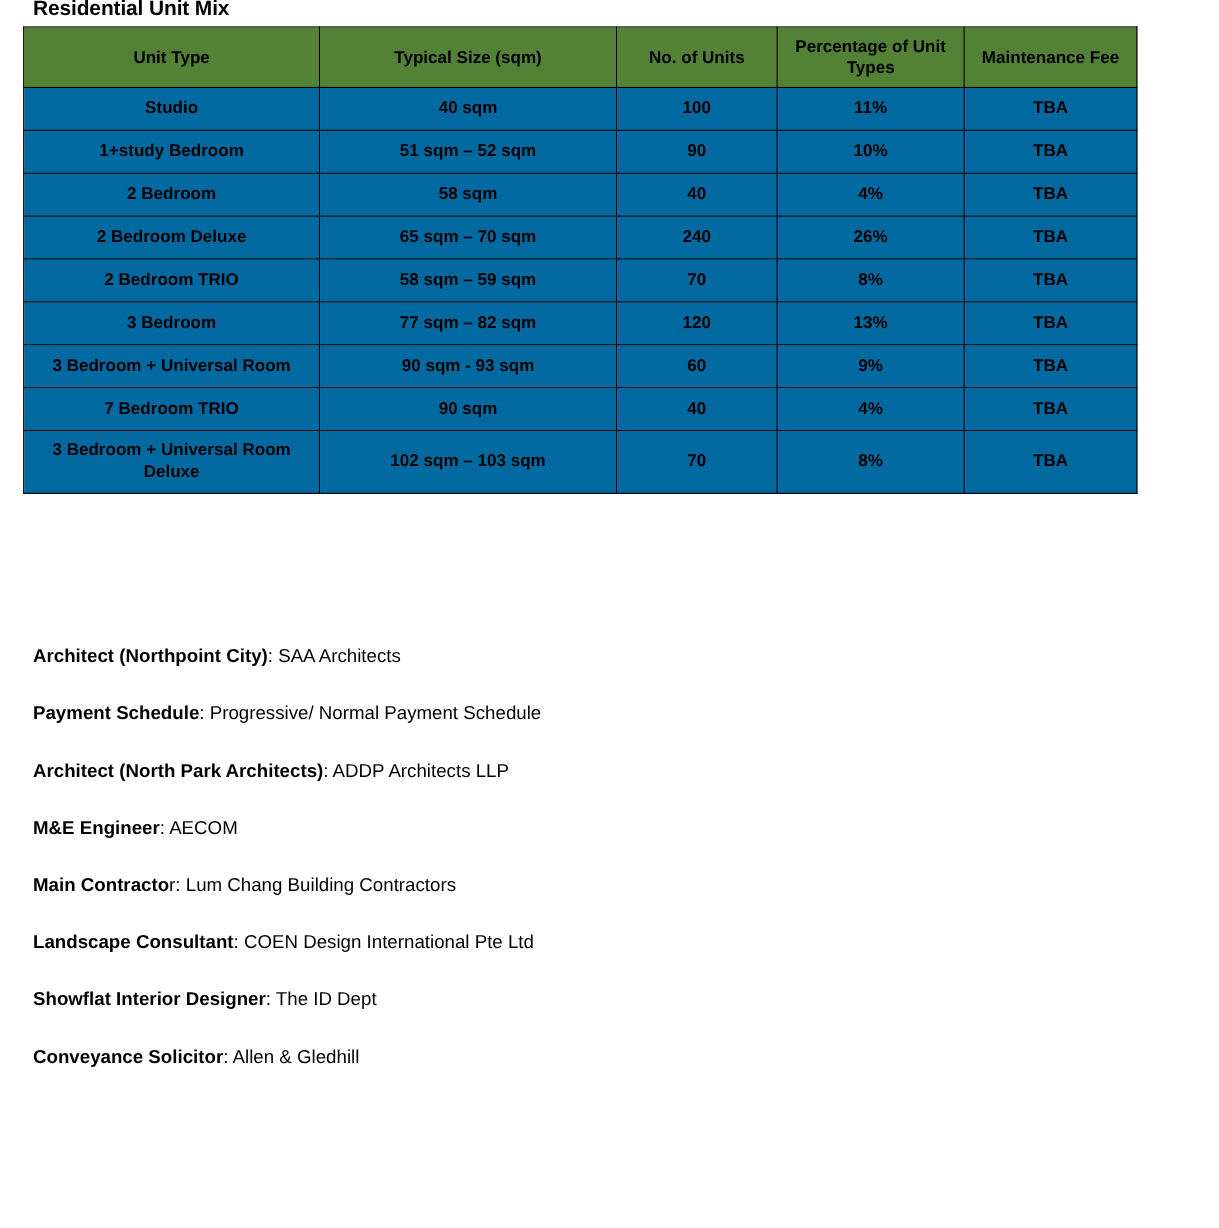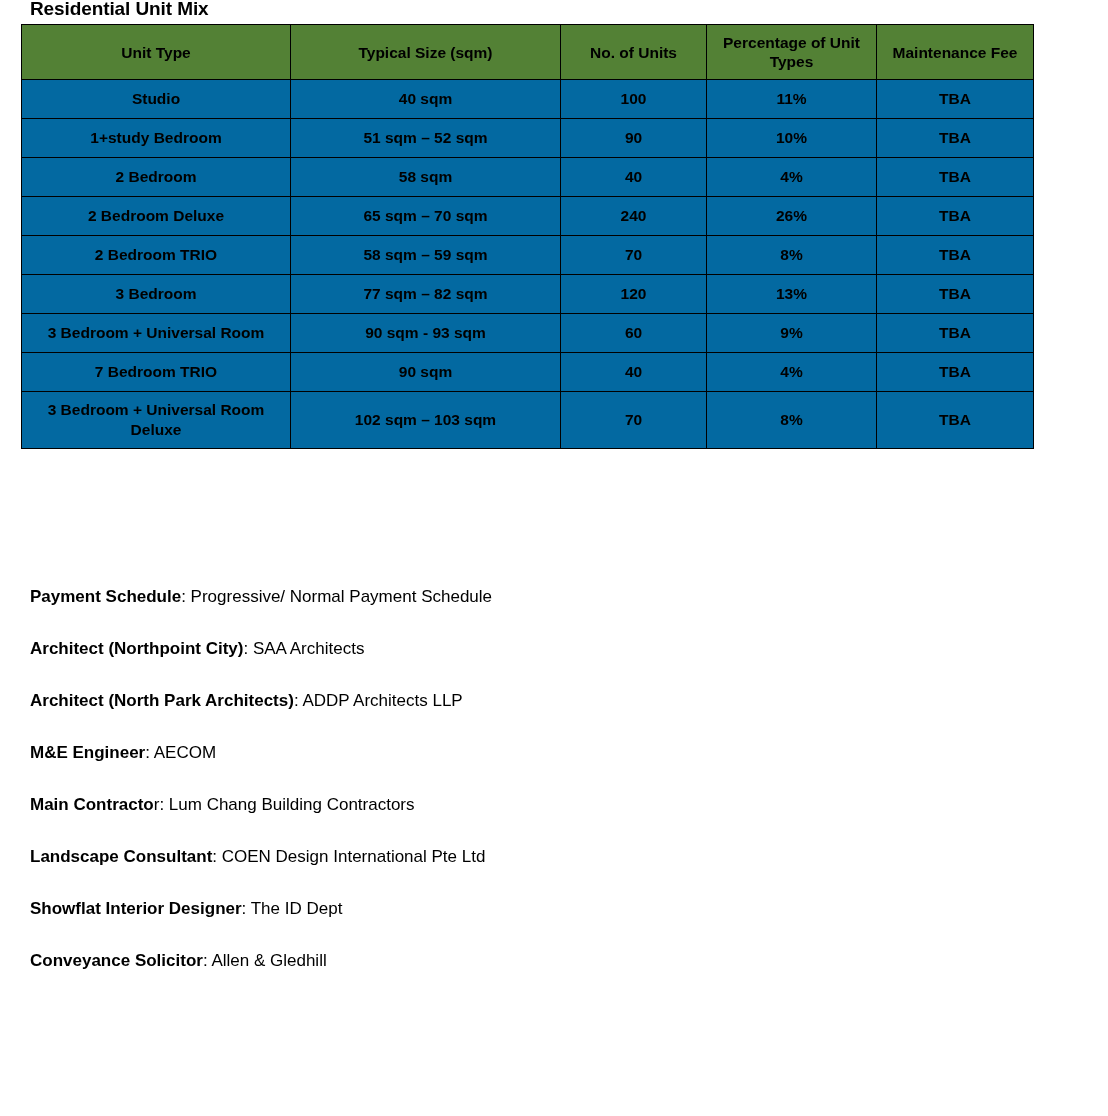--- a/index.html
+++ b/index.html
@@ -170,21 +170,21 @@
         <td>3 Bedroom + Universal Room Deluxe</td>
         <td>102 sqm – 103 sqm</td>
         <td>70</td>
         <td>8%</td>
         <td>TBA</td>
       </tr>
     </tbody>
 </table>
 
 <div id="details-list">
+    <p class="detail-line"><span class="label">Architect (Northpoint City)</span><span class="value">: SAA Architects</span></p>
     <p class="detail-line"><span class="label">Payment Schedule</span><span class="value">: Progressive/ Normal Payment Schedule</span></p>
-    <p class="detail-line"><span class="label">Architect (Northpoint City)</span><span class="value">: SAA Architects</span></p>
     <p class="detail-line"><span class="label">Architect (North Park Architects)</span><span class="value">: ADDP Architects LLP</span></p>
     <p class="detail-line"><span class="label">M&amp;E Engineer</span><span class="value">: AECOM</span></p>
     <p class="detail-line"><span class="label">Main Contracto</span><span class="value">r: Lum Chang Building Contractors</span></p>
     <p class="detail-line"><span class="label">Landscape Consultant</span><span class="value">: COEN Design International Pte Ltd</span></p>
     <p class="detail-line"><span class="label">Showflat Interior Designer</span><span class="value">: The ID Dept</span></p>
     <p class="detail-line"><span class="label">Conveyance Solicitor</span><span class="value">: Allen &amp; Gledhill</span></p>
   </div>
 
 </body></html>

